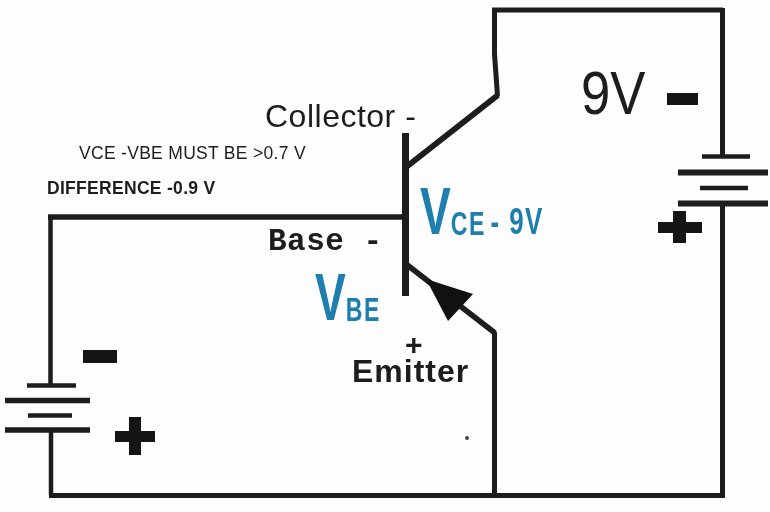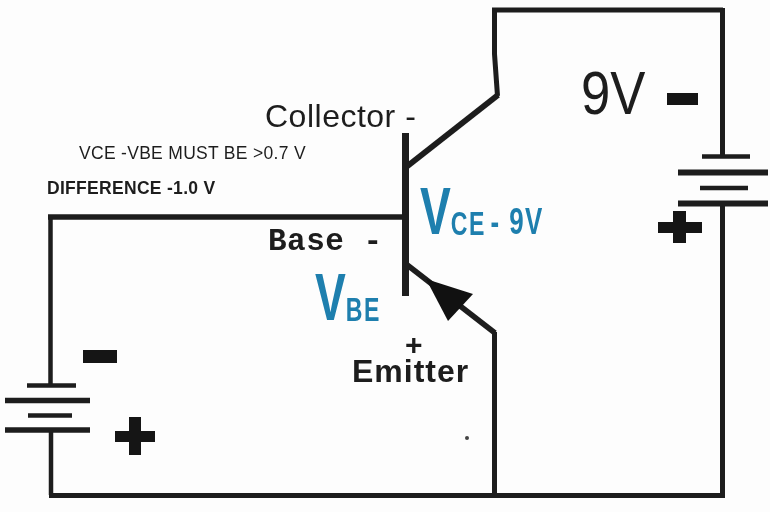--- a/index.html
+++ b/index.html
@@ -75,21 +75,21 @@
       <path d="M406 264 L495 333" stroke-width="5.5"></path>
       <path d="M494.5 332 V496" stroke-width="5"></path>
     </g>
 
     <polygon points="426,279 448,321 473,294" fill="#111"></polygon>
 
     <circle cx="467" cy="438" r="2" fill="#444"></circle>
   </svg>
 
   <div class="lbl note1">VCE -VBE MUST BE &gt;0.7 V</div>
-  <div class="lbl note2">DIFFERENCE -1.0 V</div>
+  <div class="lbl note2">DIFFERENCE -0.9 V</div>
 
   <div class="lbl collector-label">Collector -</div>
   <div class="lbl base-label">Base -</div>
   <div class="lbl emitter-plus">+</div>
   <div class="lbl emitter-label">Emitter</div>
 
   <div class="techno vce-label">
     <span class="big">V</span>
       <span class="sub">CE</span>
       <span class="rest">- 9V</span>

